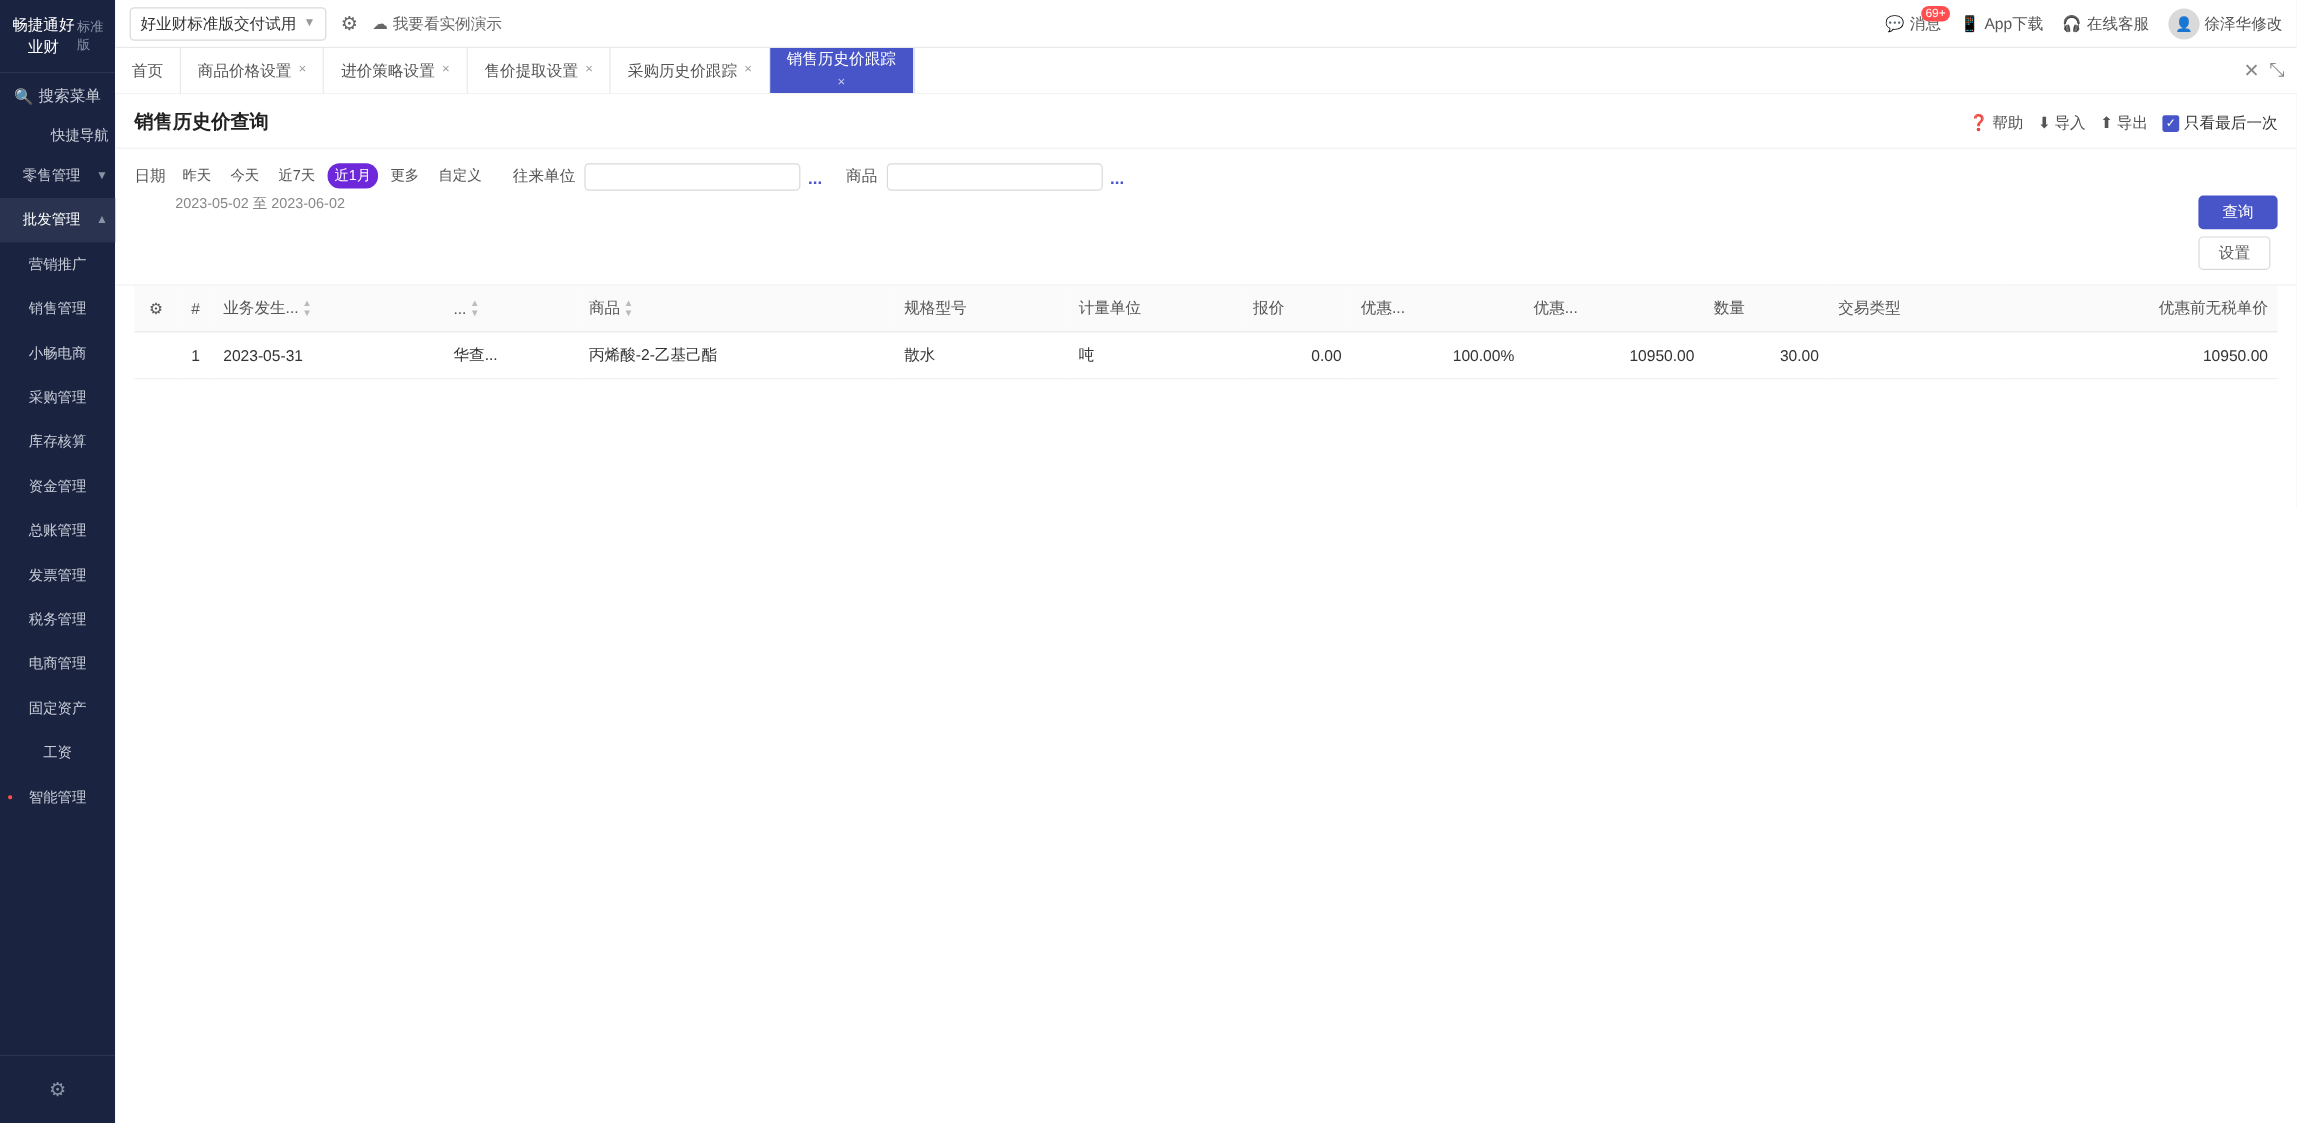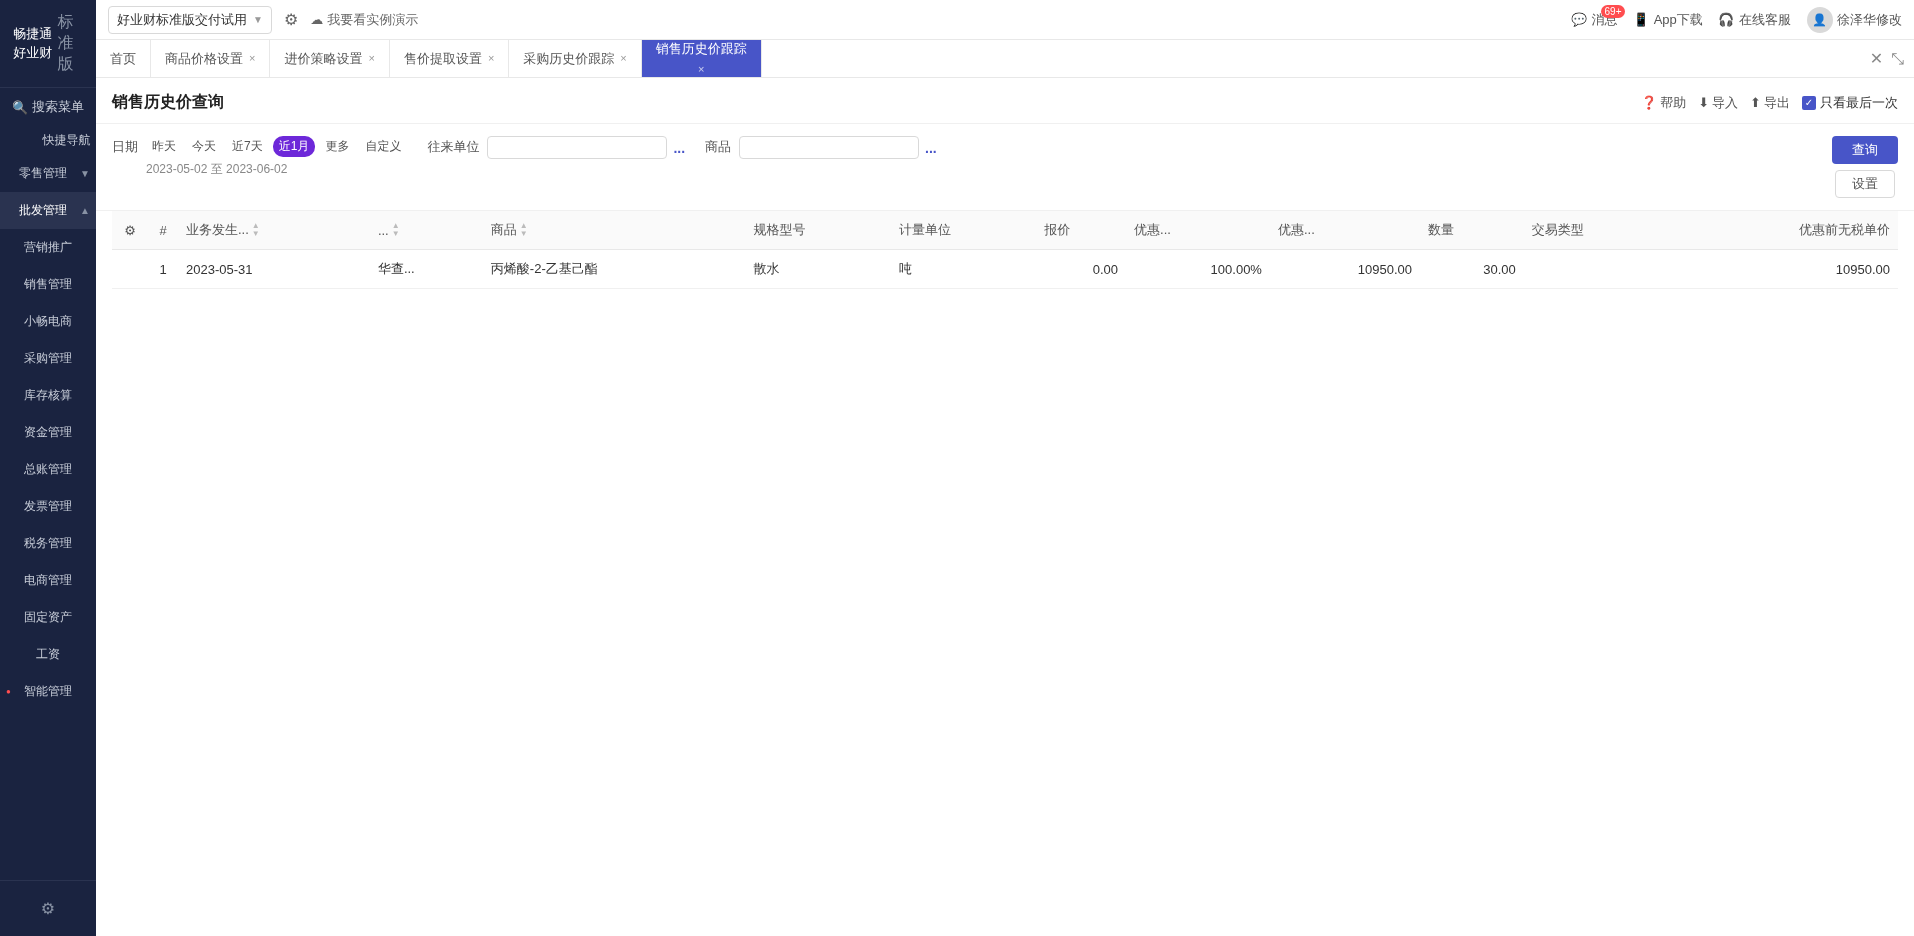--- a/index.html
+++ b/index.html
@@ -22,21 +22,21 @@
       align-items: center;
       border-bottom: 1px solid #2a3350;
     }
     .sidebar-logo-title {
       font-size: 13px;
       color: #fff;
       line-height: 1.4;
       text-align: center;
     }
     .sidebar-logo-sub {
-      font-size: 16px;
+      font-size: 11px;
       color: #8892a4;
     }
     .sidebar-search {
       padding: 10px 8px;
       text-align: center;
       font-size: 13px;
       color: #c8cdd8;
       cursor: pointer;
       display: flex;
       align-items: center;
@@ -332,21 +332,22 @@
       color: #4855c8;
       cursor: pointer;
       font-size: 14px;
       font-weight: bold;
     }
     .filter-actions {
       margin-left: auto;
       display: flex;
       flex-direction: column;
       gap: 6px;
-      align-items: center;
+      align-items: flex-start;
+      margin-top: 27px;
     }
     .btn-primary {
       background: #4855c8;
       color: #fff;
       border: none;
       padding: 5px 20px;
       border-radius: 4px;
       font-size: 13px;
       cursor: pointer;
     }

